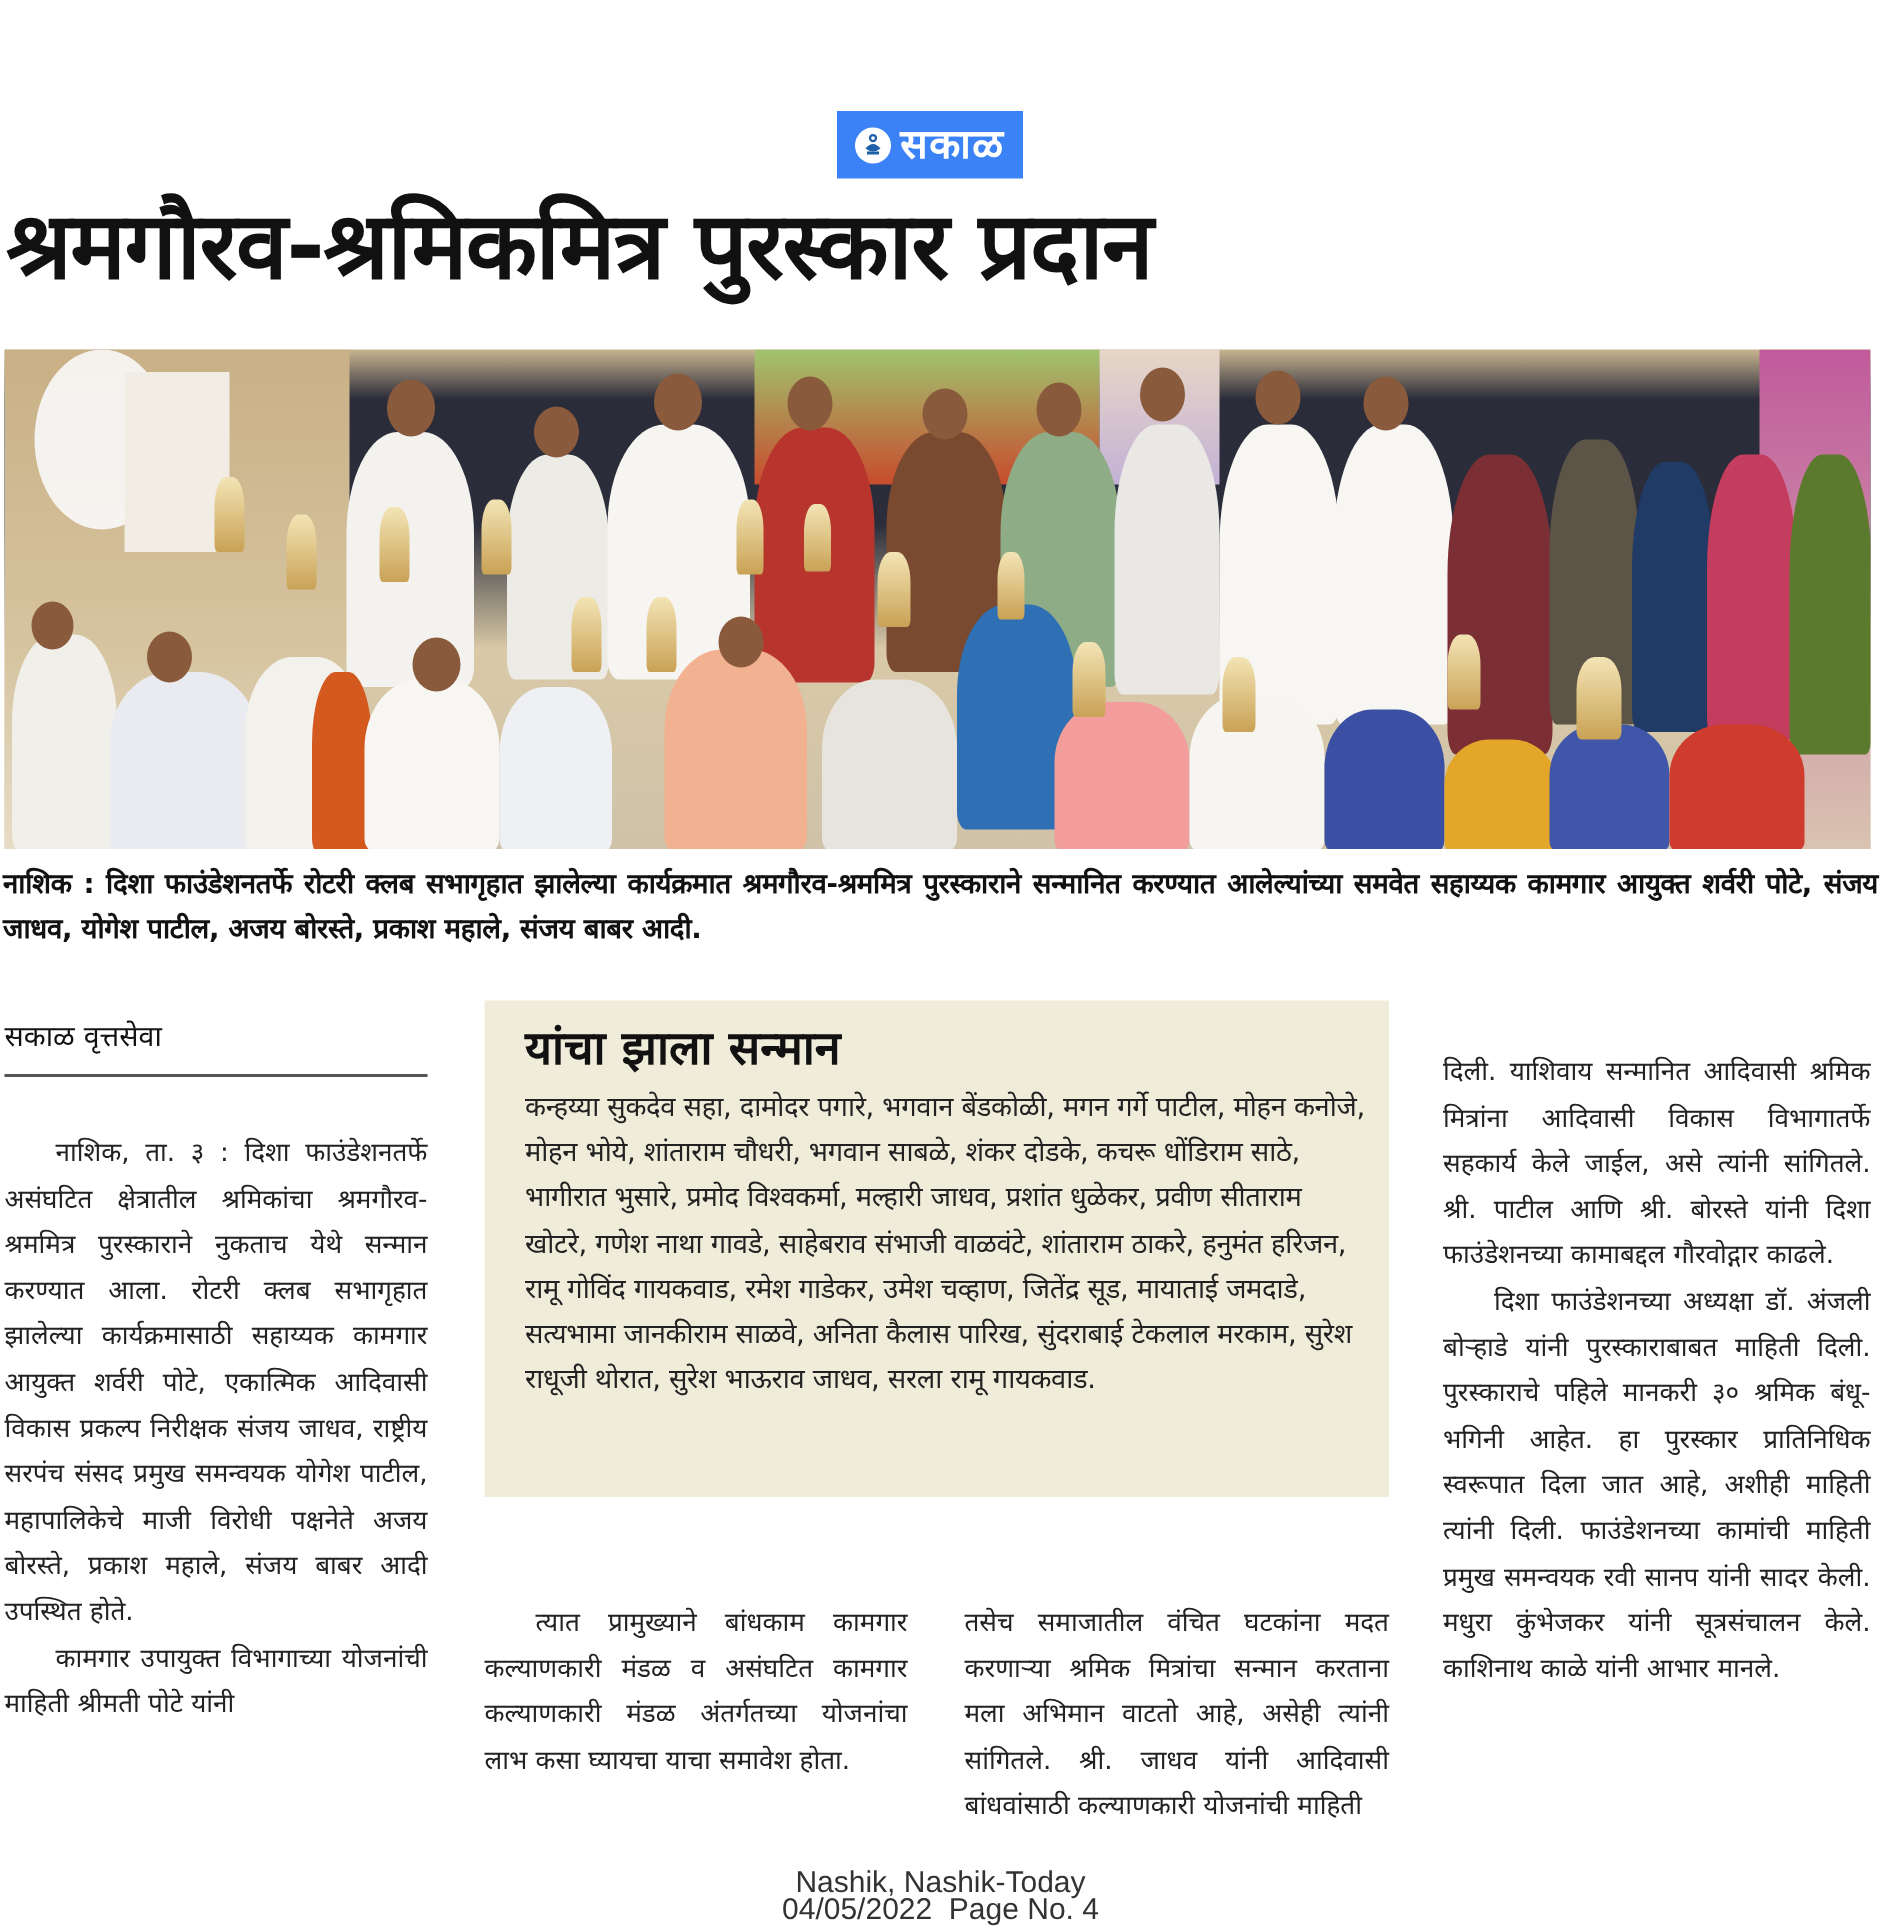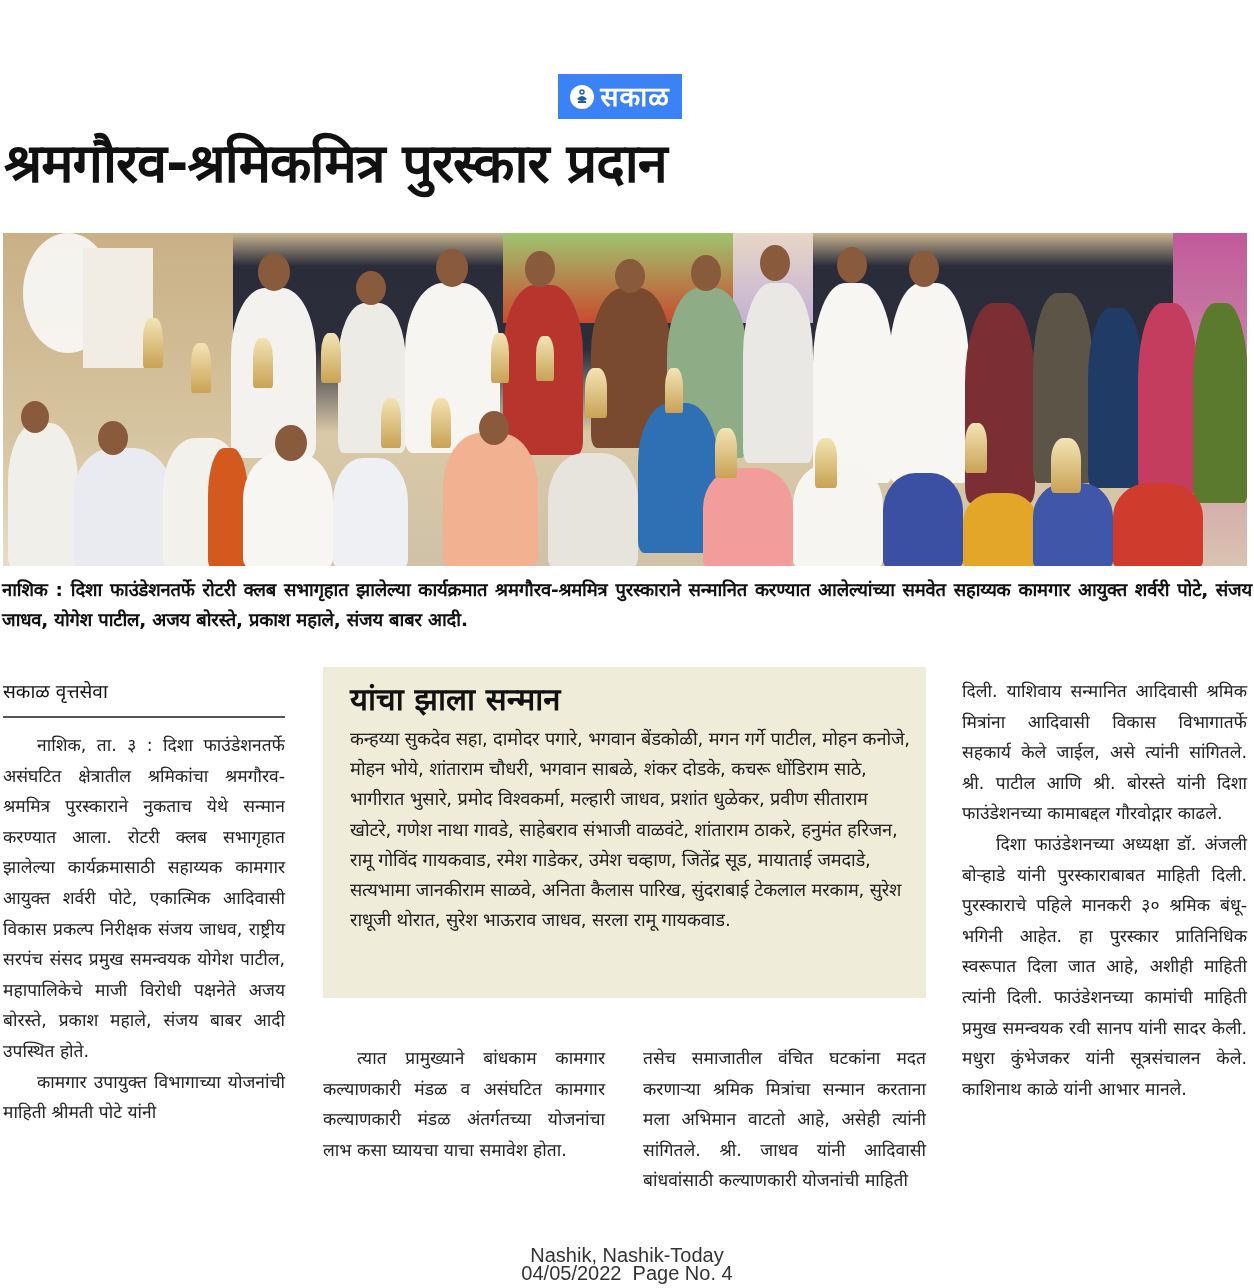--- a/index.html
+++ b/index.html
@@ -18,21 +18,21 @@
   }
   .logo-emblem {
     width: 24px; height: 24px; border-radius: 50%; background: #fff;
     display: flex; align-items: center; justify-content: center;
   }
   .logo-text { font-size: 27px; font-weight: bold; letter-spacing: 1px; line-height: 1; }
 
   
   .headline {
     left: 4px; top: 108px; width: 1246px; height: 112px;
-    font-size: 54px; font-weight: bold; line-height: 112px; white-space: nowrap;
+    font-size: 62px; font-weight: bold; line-height: 112px; white-space: nowrap;
     letter-spacing: -1px; color: #111; transform-origin: left center;
   }
 
   
   .photo {
     left: 3px; top: 233px; width: 1244px; height: 333px; overflow: hidden;
     background: linear-gradient(180deg, #c8b48f 0%, #2a2c3a 10%, #2b2d3b 35%, #d9c9a7 60%, #cfc2a8 100%);
   }
   .photo .panel { position: absolute; }
   .person { position: absolute; border-radius: 40% 40% 8% 8%; }
@@ -40,21 +40,21 @@
   .trophy { position: absolute; background: linear-gradient(180deg,#f3e4b5,#c9a255); border-radius: 40% 40% 10% 10%; }
 
   
   .caption {
     left: 2px; top: 575px; width: 1250px;
     font-size: 18.4px; font-weight: bold; line-height: 30px; color: #111;
     text-align: justify; text-align-last: left; letter-spacing: -0.2px;
   }
 
   
-  .col { font-size: 17.4px; line-height: 30.6px; color: #222; text-align: justify; }
+  .col { font-size: 17.4px; line-height: 30.6px; color: #222; text-align: justify; margin-top: 24px; }
   .col p { margin: 0; }
   .indent { text-indent: 34px; }
 
   .col1 { left: 3px; top: 730px; width: 282px; }
   .byline {
     left: 3px; top: 676px; width: 282px; font-size: 19px; font-weight: normal;
     line-height: 30px; color: #111;
   }
   .byline-rule { left: 3px; top: 716px; width: 282px; height: 2px; background: #555; }
 

